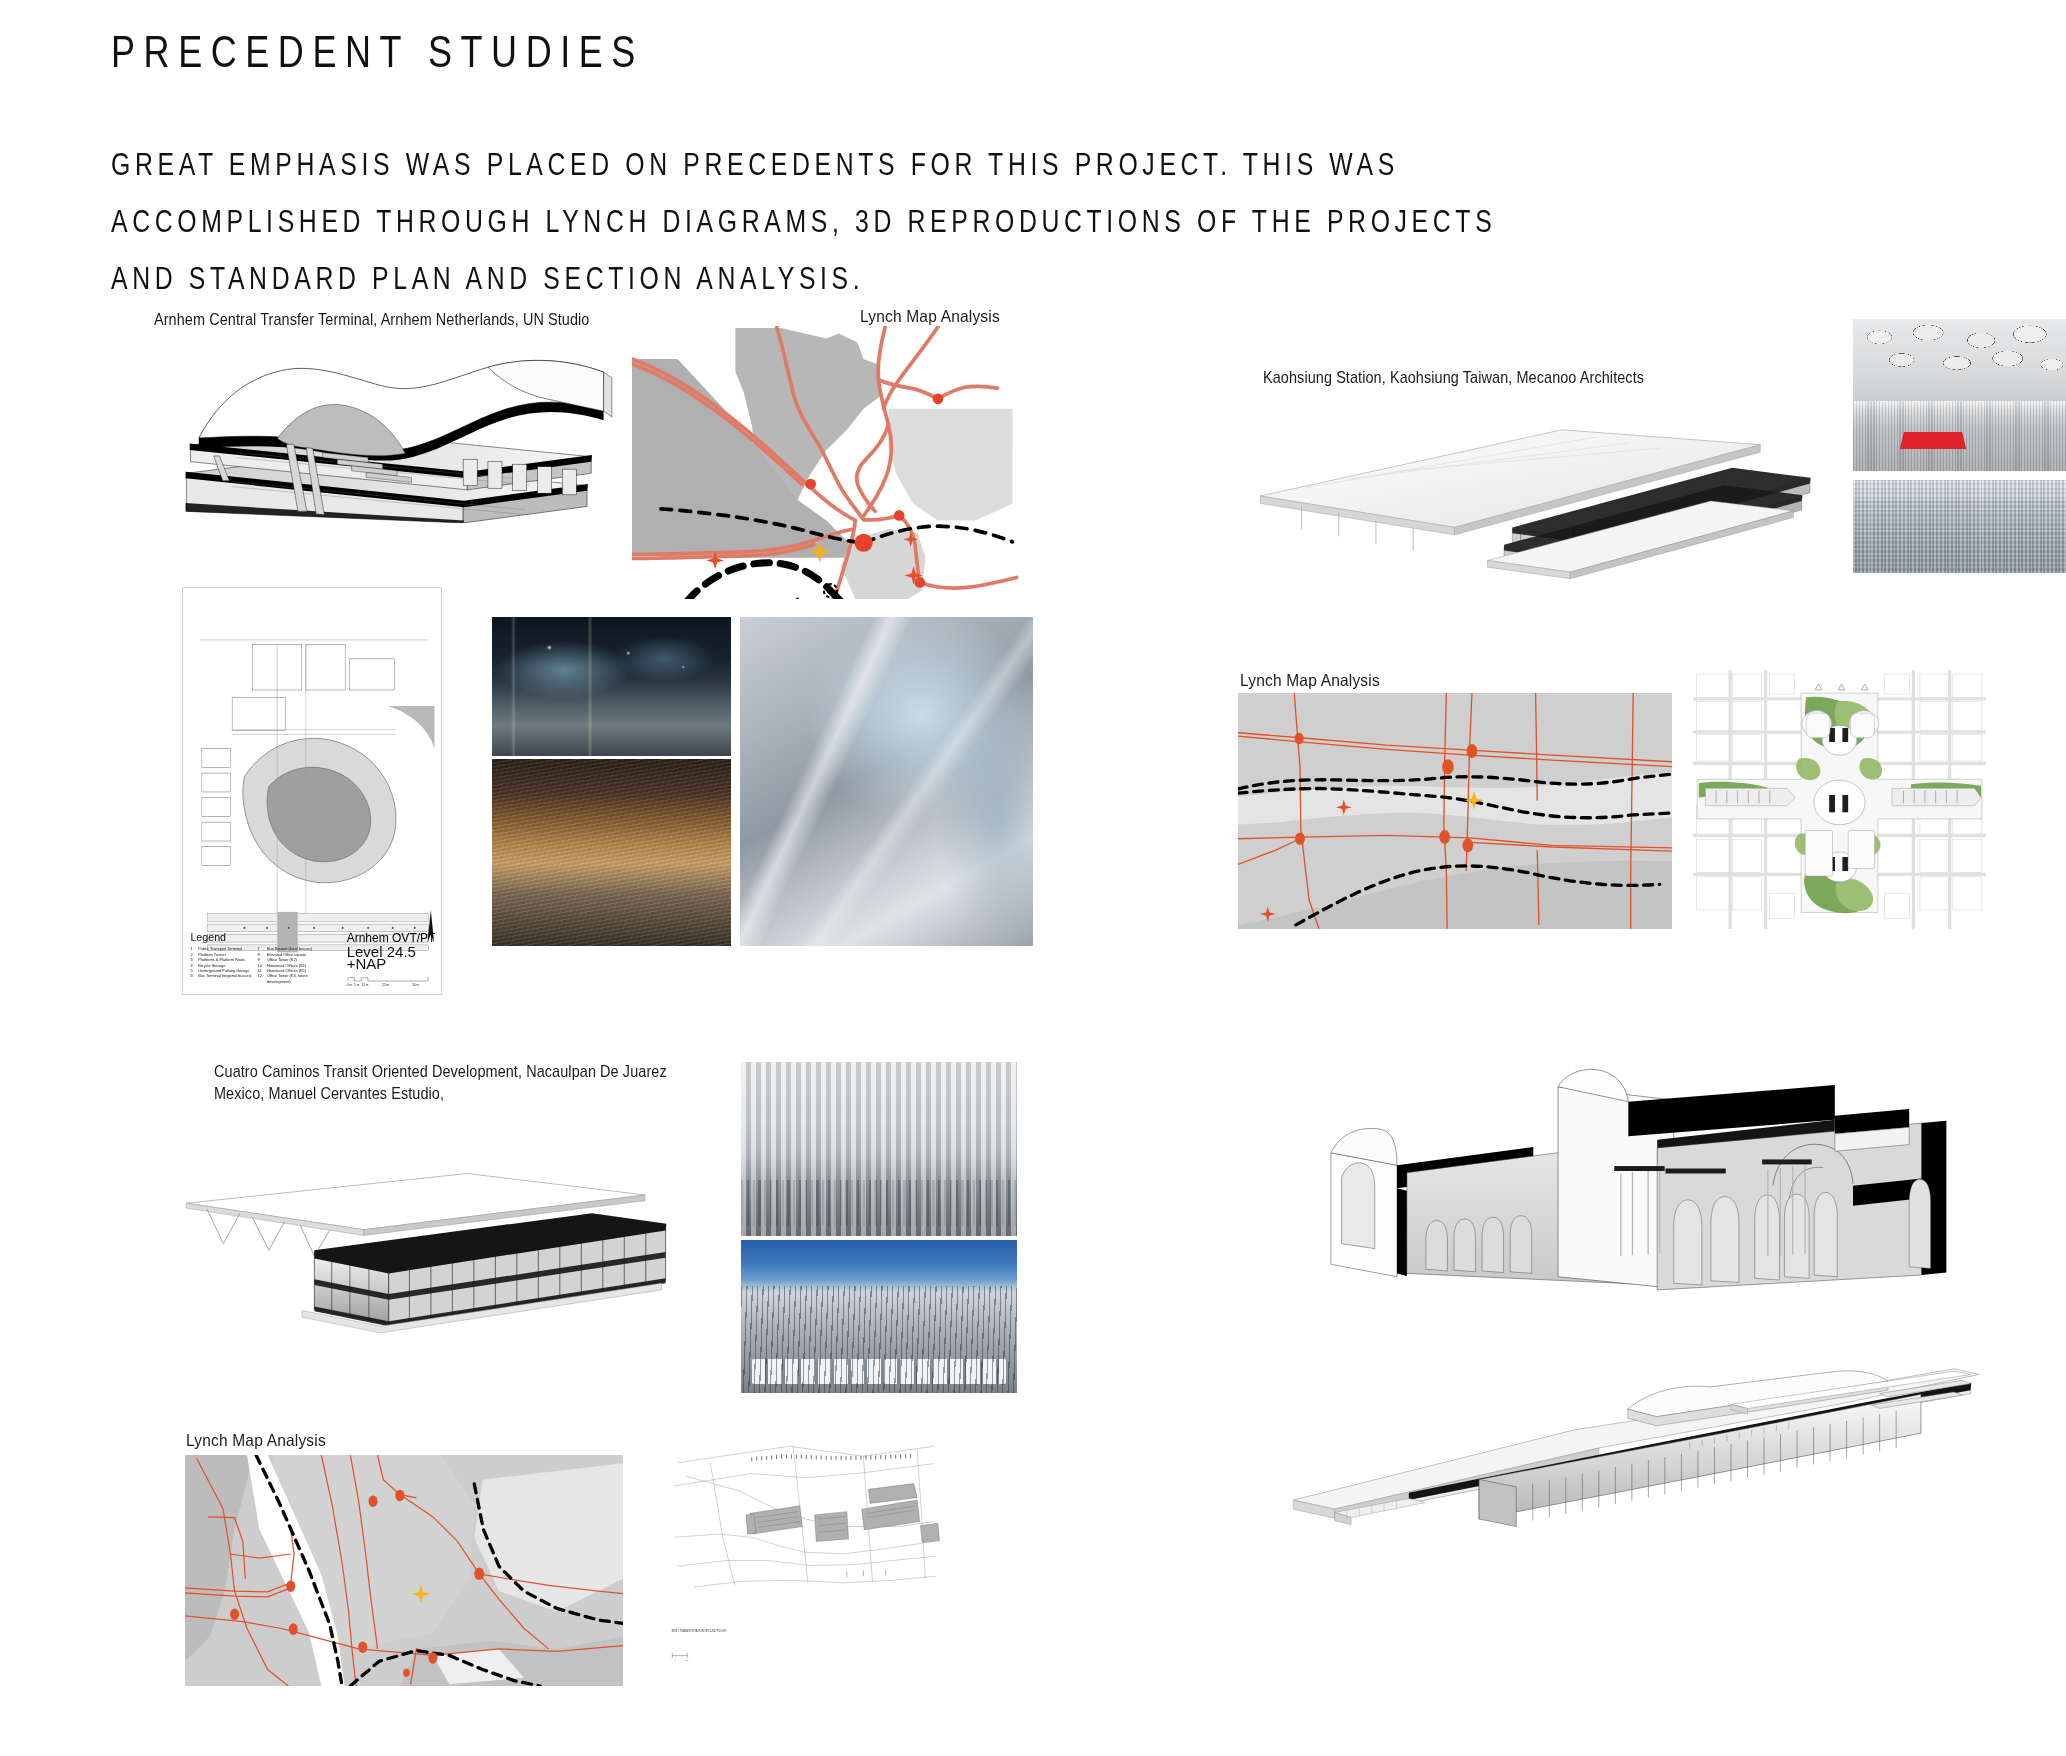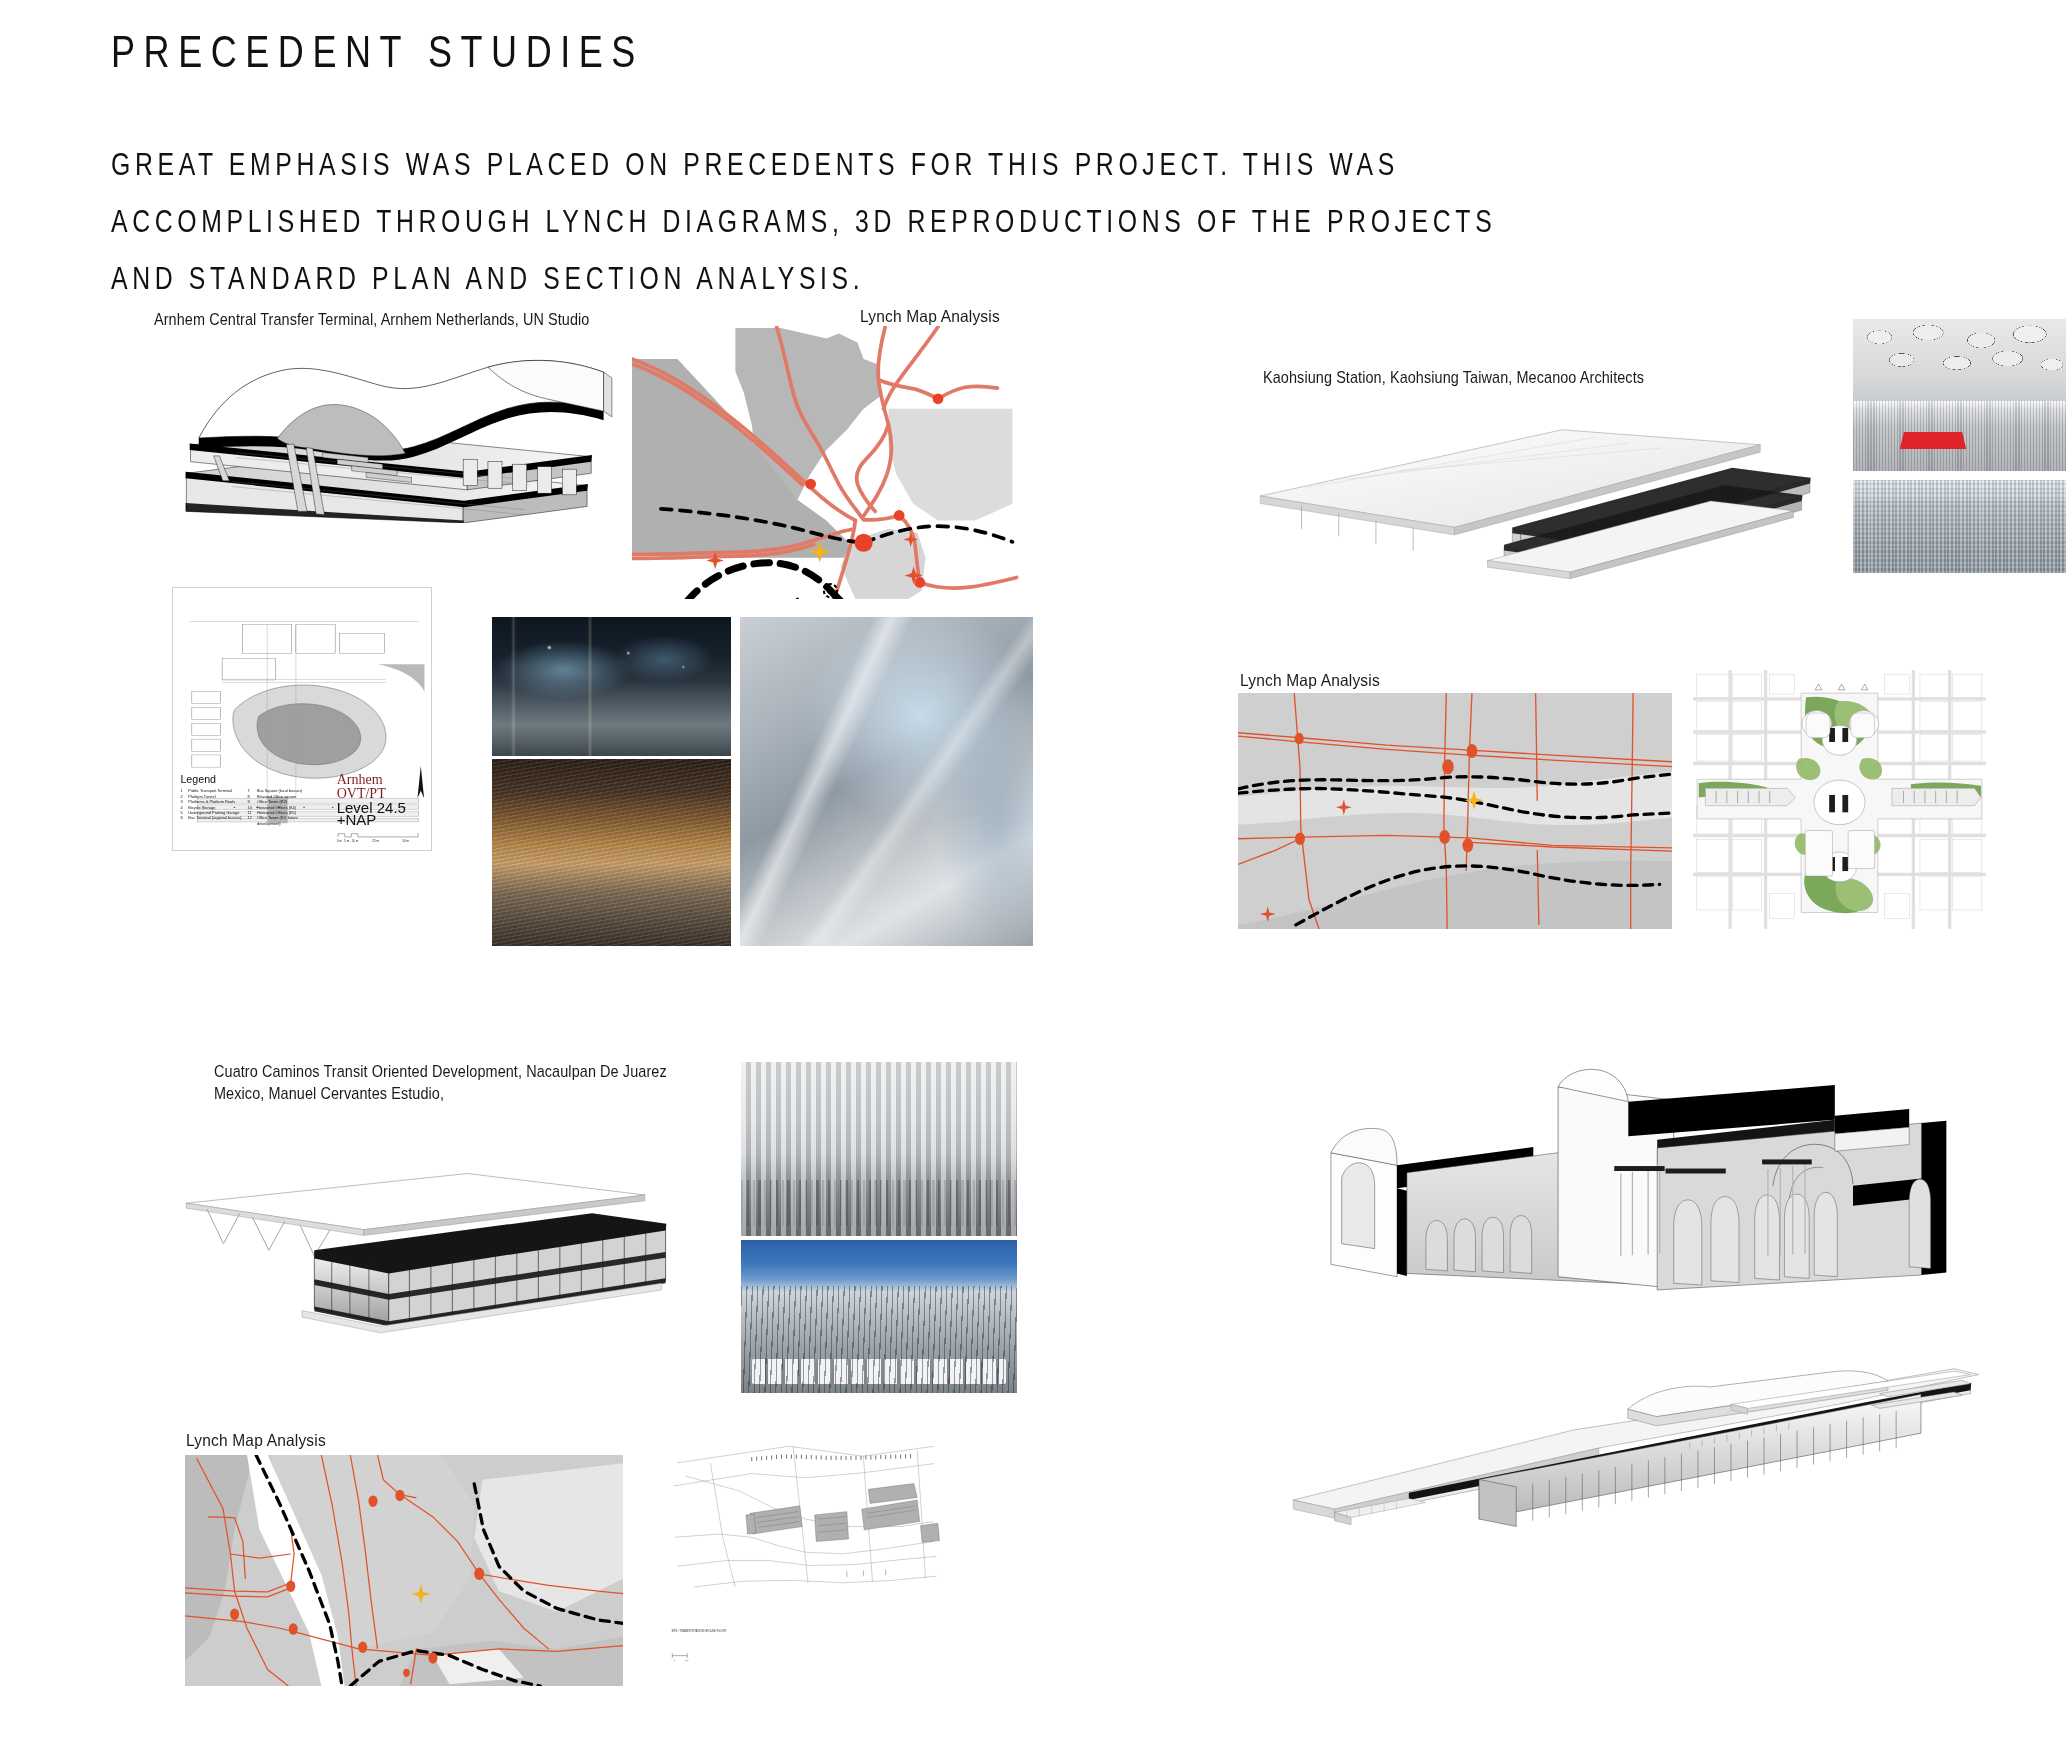--- a/index.html
+++ b/index.html
@@ -321,21 +321,21 @@
         <path d="M646 720 l5 -17 l5 17 l17 5 l-17 5 l-5 17 l-5 -17 l-17 -5 Z"></path>
         <path d="M670 512 l4 -14 l4 14 l14 4 l-14 4 l-4 14 l-4 -14 l-14 -4 Z"></path>
         <path d="M634 800 l4 -14 l4 14 l14 4 l-14 4 l-4 14 l-4 -14 l-14 -4 Z"></path>
       </g>
       <g fill="#f5b21a">
         <path d="M448 540 l6 -20 l6 20 l20 6 l-20 6 l-6 20 l-6 -20 l-20 -6 Z"></path>
       </g>
     </svg>
   </div>
 
-  <div class="fig" style="left:172px; top:587px; width:260px; height:264px; border:0.4px solid #cfcfcf; background:#fff;">
+  <div class="fig" style="left:182px; top:587px; width:260px; height:408px; border:0.4px solid #cfcfcf; background:#fff;">
     <svg viewBox="0 0 630 860" preserveAspectRatio="none">
       <rect x="0" y="0" width="630" height="860" fill="#ffffff"></rect>
 
       <path d="M150 400 C 200 330, 300 300, 390 330 C 470 356, 520 420, 520 490
                C 520 560, 460 610, 380 622 C 300 634, 220 600, 180 540
                C 150 496, 140 440, 150 400 Z" fill="#d9d9d9" stroke="#6d6d6d" stroke-width="1.6"></path>
       <path d="M210 420 C 250 380, 320 368, 380 392 C 430 412, 462 456, 458 500
                C 454 546, 406 578, 350 580 C 290 582, 240 552, 218 508
                C 204 480, 202 444, 210 420 Z" fill="#9f9f9f" stroke="#555" stroke-width="1.2"></path>
 
@@ -430,21 +430,21 @@
                   <div>Horizontal Offices (K4)</div>
                   <div>Horizontal Offices (K5)</div>
                   <div>Office Tower (K3, future development)</div>
                 </div>
               </div>
             </div>
           </div>
         </div>
 
         <div style="flex:0 0 93px; padding-left:3.3px;">
-          <div style="font-size:14px; color:#7f1d1d; line-height:14px; font-family:Liberation Serif, serif;">Arnhem OVT/PT</div>
+          <div style="font-size:12px; color:#000000; line-height:14px; font-family:Liberation Sans, sans-serif;">Arnhem OVT/PT</div>
           <div style="font-size:15px; color:#111; line-height:11.6px; margin-top:0.8px; font-family:'Liberation Sans Narrow','Liberation Sans',sans-serif;">Level 24.5 +NAP</div>
           <div style="margin-top:6.6px;">
             <svg viewBox="0 0 200 16" style="width:83px;height:6.6px;display:block;">
               <path d="M2 12 L2 4 L18 4 L18 12 L34 12 L34 4 L50 4 L50 12 L196 12 L196 2" fill="none" stroke="#333" stroke-width="1"></path>
             </svg>
             <div style="display:flex; font-size:3.1px; color:#222; margin-top:0.8px; width:83px;">
               <span style="flex:0 0 7.4px;">0 m</span>
               <span style="flex:0 0 7.4px;">5 m</span>
               <span style="flex:0 0 20.7px;">10 m</span>
               <span style="flex:0 0 30px;">25 m</span>

